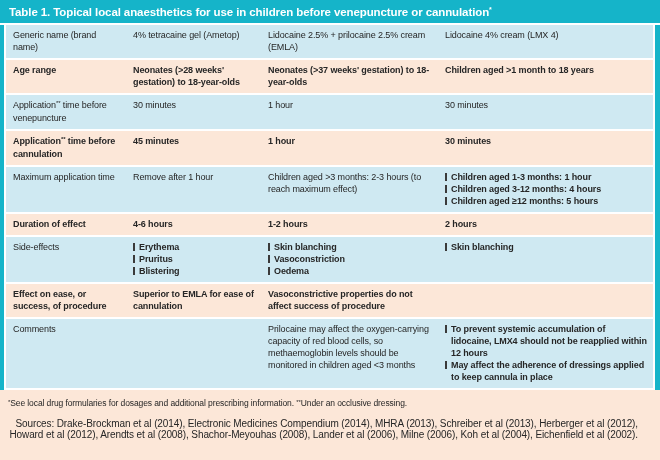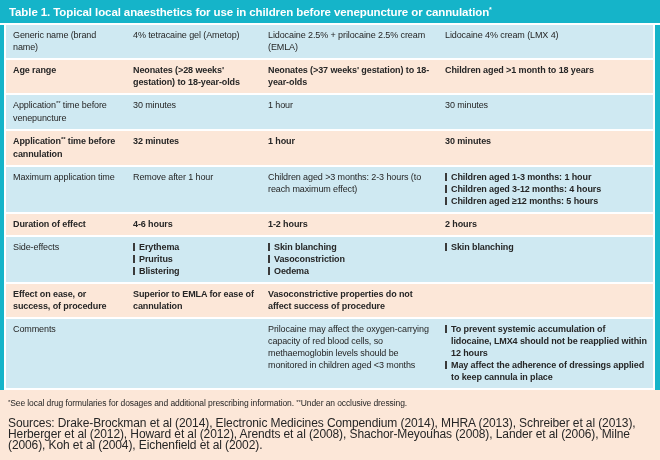--- a/index.html
+++ b/index.html
@@ -61,25 +61,26 @@
     margin: 2px 4px 0 0;
   }
   .footer {
     flex: 1;
     background: var(--row-peach, #fce7d8);
     padding: 8px 10px 6px 8px;
   }
   .footnote { font-size: 8.5px; line-height: 11px; letter-spacing: -0.1px; }
   .footnote .sup { font-size: 6px; position: relative; top: -2px; }
   .sources {
-    font-size: 12px;
+    font-size: 10px;
     line-height: 11px;
     letter-spacing: -0.1px;
     margin-top: 8px;
     max-width: 630px;
+    text-align: right;
   }
 </style>
 </head>
 <body>
 
 <div class="page">
 
   <div class="titlebar">
     <span>Table 1. Topical local anaesthetics for use in children before venepuncture or cannulation</span><span class="sup">*</span>
   </div>
@@ -101,21 +102,21 @@
 
   <div class="trow">
     <div class="cell blue"><span>Application</span><span class="sup">**</span><span> time before venepuncture</span></div>
     <div class="cell blue"><span>30 minutes</span></div>
     <div class="cell blue"><span>1 hour</span></div>
     <div class="cell blue"><span>30 minutes</span></div>
   </div>
 
   <div class="trow">
     <div class="cell peach"><span>Application</span><span class="sup">**</span><span> time before cannulation</span></div>
-    <div class="cell peach"><span>32 minutes</span></div>
+    <div class="cell peach"><span>45 minutes</span></div>
     <div class="cell peach"><span>1 hour</span></div>
     <div class="cell peach"><span>30 minutes</span></div>
   </div>
 
   <div class="trow">
     <div class="cell blue"><span>Maximum application time</span></div>
     <div class="cell blue"><span>Remove after 1 hour</span></div>
     <div class="cell blue"><span>Children aged &gt;3 months: 2-3 hours (to reach maximum effect)</span></div>
     <div class="cell blue">
             <div class="bullet-item">

